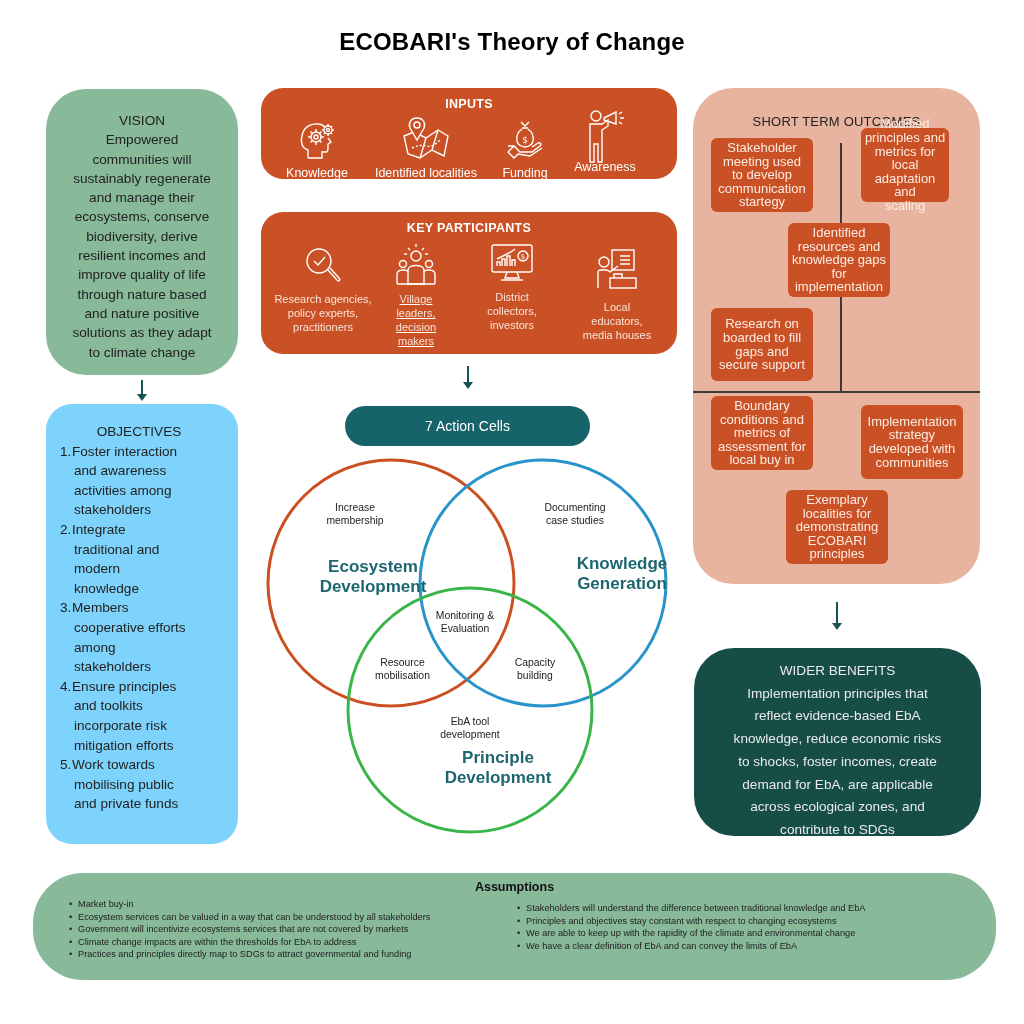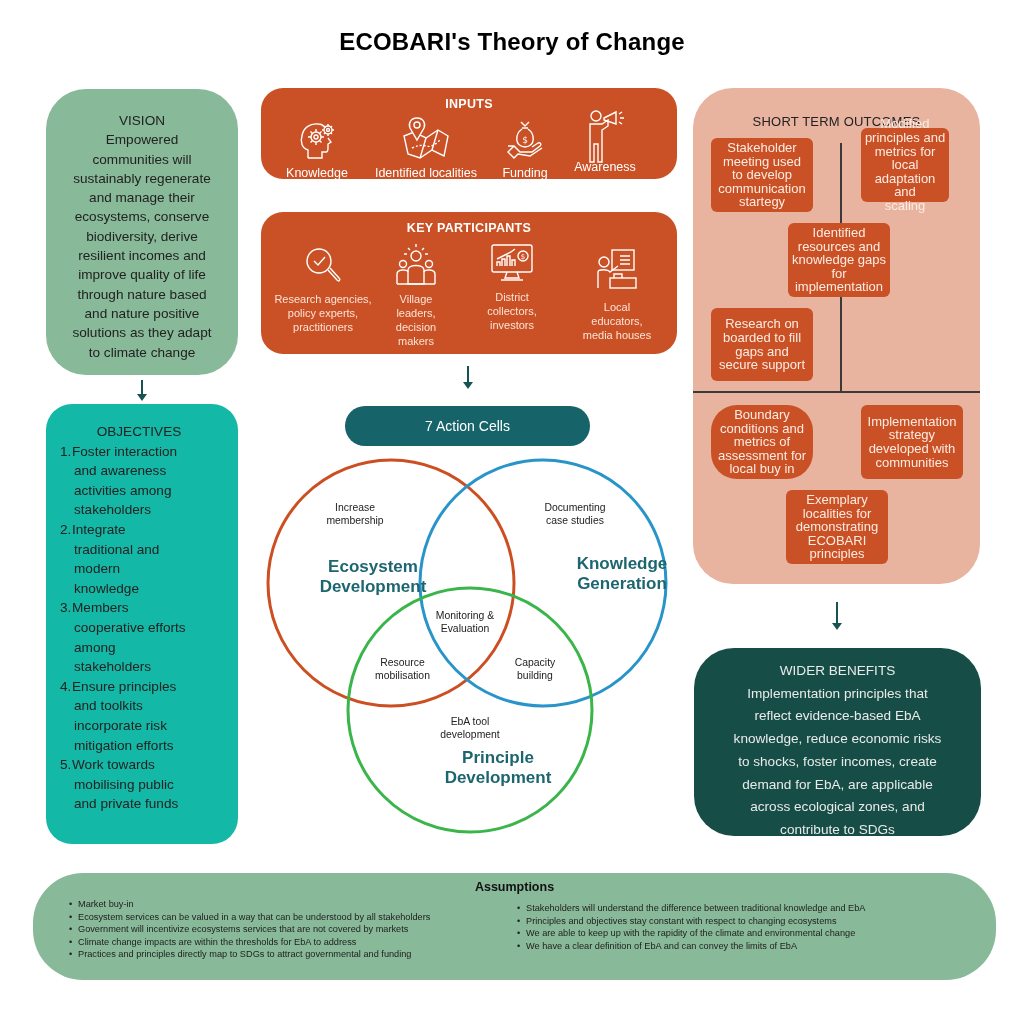--- a/index.html
+++ b/index.html
@@ -15,21 +15,21 @@
     font-size: 13.6px; line-height: 19.3px; color: #222; }
   .vision .heading { font-weight: normal; }
   .vision .body { font-weight: normal; }
 
   .arrow { position: absolute; width: 2px; background: #175353; }
   .arrow::after { content: ""; position: absolute; left: -4px; bottom: -4px;
     border-left: 5px solid transparent; border-right: 5px solid transparent; border-top: 7px solid #175353; }
 
   
   .objectives { position: absolute; left: 46px; top: 404px; width: 192px; height: 440px;
-    background: #14b8a6; border-radius: 26px; padding: 18px 20px 0 14px; font-size: 13.6px; line-height: 19.6px; color: #222; }
+    background: #7dd3fc; border-radius: 26px; padding: 18px 20px 0 14px; font-size: 13.6px; line-height: 19.6px; color: #222; }
   .objectives .heading { text-align: center; margin-bottom: 0; }
   .objectives ol { list-style: none; }
   .objectives li { position: relative; padding-left: 14px; }
   .objectives li .num { position: absolute; left: 0; top: 0; }
 
   
   .orange-panel { position: absolute; background: #c95125; border-radius: 22px; color: #fff; }
   .inputs { left: 261px; top: 88px; width: 416px; height: 91px; }
   .participants { left: 261px; top: 212px; width: 416px; height: 142px; }
   .panel-title { position: absolute; top: 9px; left: 0; width: 100%; text-align: center; font-weight: bold; font-size: 12.5px; letter-spacing: 0.3px; }
@@ -189,21 +189,21 @@
       <path d="M13 17 L17 21 L24 13"></path>
       <path d="M27 26 L36 36 C38 38 40 36 38 34 L29 24"></path>
     </svg>
     <div class="lbl" style="margin-top:6px">
       <div>Research agencies,</div>
       <div>policy experts,</div>
       <div>practitioners</div>
     </div>
   </div>
 
-  <div class="item" style="left:122px; top:30px; width:66px;">
+  <div class="item" style="left:122px; top:30px; width:66px;text-decoration:underline;">
     <svg width="46" height="46" viewBox="0 0 46 46" fill="none" stroke="#fff" stroke-width="1.4">
       <path d="M23 2v3M15 6l2 2M31 6l-2 2M11 12h3M35 12h-3"></path>
       <circle cx="23" cy="14" r="5"></circle>
       <circle cx="10" cy="22" r="3.5"></circle>
         <circle cx="36" cy="22" r="3.5"></circle>
       <path d="M15 42 V28 C15 22 31 22 31 28 V42 Z"></path>
       <path d="M4 42 V32 C4 27 15 27 15 30 M42 42 V32 C42 27 31 27 31 30 M4 42 H42"></path>
     </svg>
     <div class="lbl" style="margin-top:4px">
       <div>Village</div>
@@ -329,21 +329,21 @@
     </div>
   </div>
   <div class="sbox" style="left:18px; top:220px; width:102px; height:73px;">
     <div>
       <div>Research on</div>
       <div>boarded to fill</div>
       <div>gaps and</div>
       <div>secure support</div>
     </div>
   </div>
-  <div class="sbox" style="left:18px; top:317px; width:102px; height:74px;border-radius:26px;">
+  <div class="sbox" style="left:18px; top:308px; width:102px; height:74px;">
     <div>
       <div>Boundary</div>
       <div>conditions and</div>
       <div>metrics of</div>
       <div>assessment for</div>
       <div>local buy in</div>
     </div>
   </div>
   <div class="sbox" style="left:168px; top:317px; width:102px; height:74px;">
     <div>

